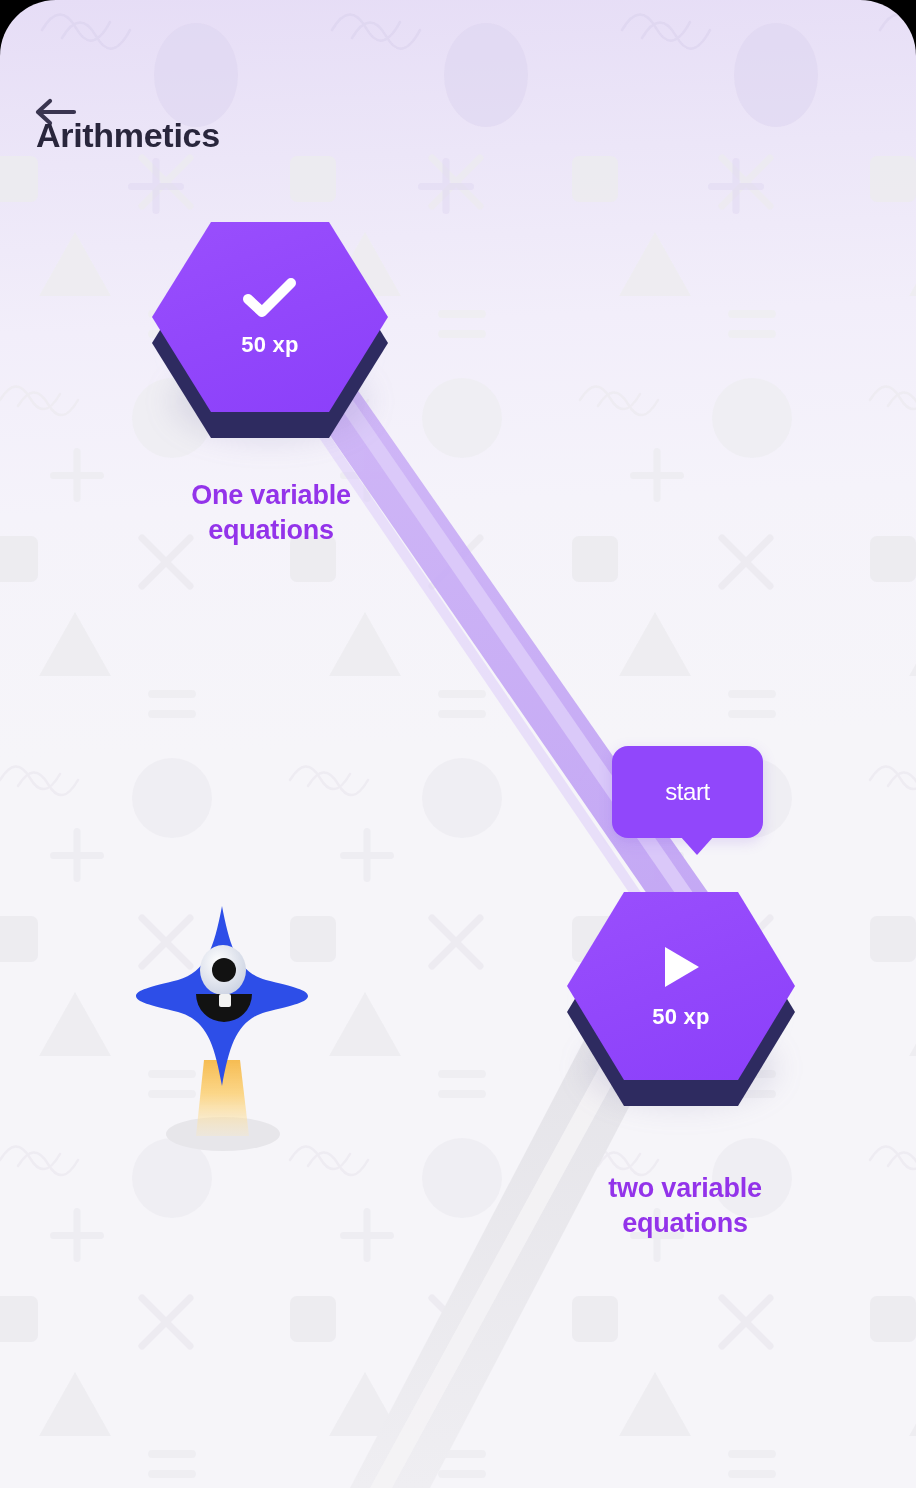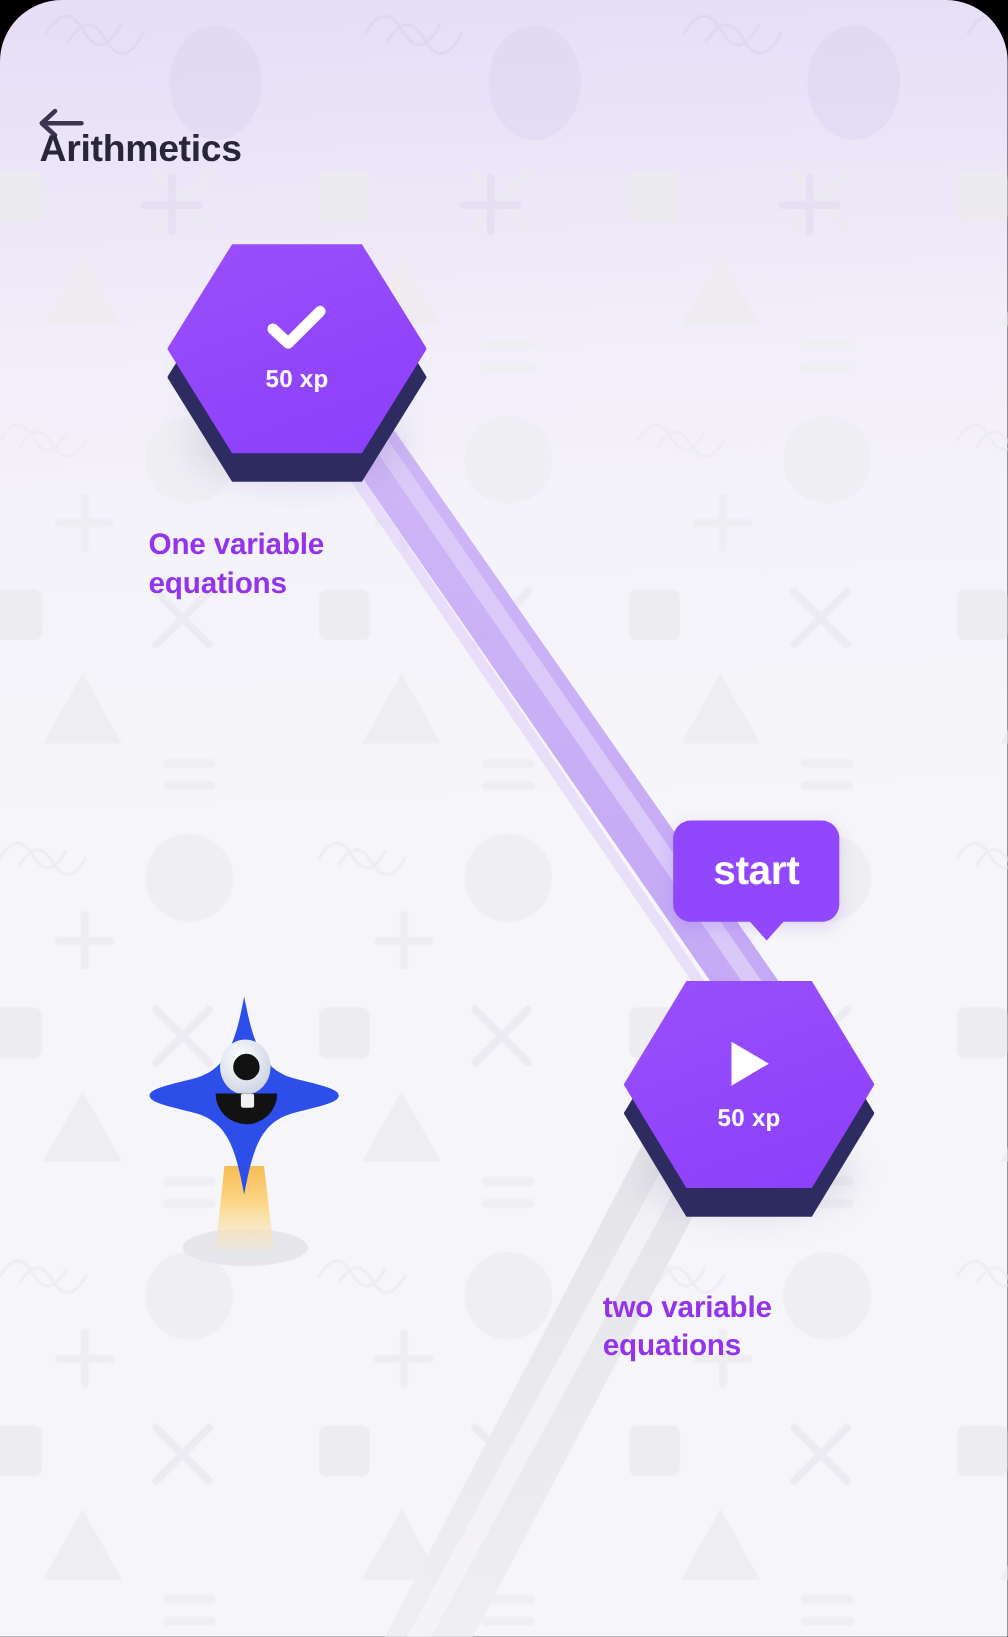--- a/index.html
+++ b/index.html
@@ -129,21 +129,21 @@
   .hex-xp {
     color: #ffffff;
     font-weight: 700;
     font-size: 22px;
     letter-spacing: 0.2px;
   }
 
   .node-label {
     position: absolute;
     z-index: 22;
-    text-align: left;
+    text-align: center;
     font-size: 27px;
     font-weight: 700;
     line-height: 1.28;
     color: #9333ea;
     letter-spacing: -0.2px;
     pointer-events: none;
   }
 
   
   .tooltip {
@@ -152,22 +152,22 @@
     background: #9147fb;
     border-radius: 16px;
     display: flex;
     align-items: center;
     justify-content: center;
     cursor: pointer;
     box-shadow: 0 4px 14px rgba(120,70,220,0.18);
   }
   .tooltip-text {
     color: #ffffff;
-    font-size: 37px;
-    font-weight: 700;
+    font-size: 24px;
+    font-weight: 400;
     letter-spacing: -0.4px;
   }
   .tooltip-arrow {
     position: absolute;
     bottom: -17px;
     left: 68px;
     width: 0; height: 0;
     border-left: 17px solid transparent;
     border-right: 17px solid transparent;
     border-top: 19px solid #9147fb;

